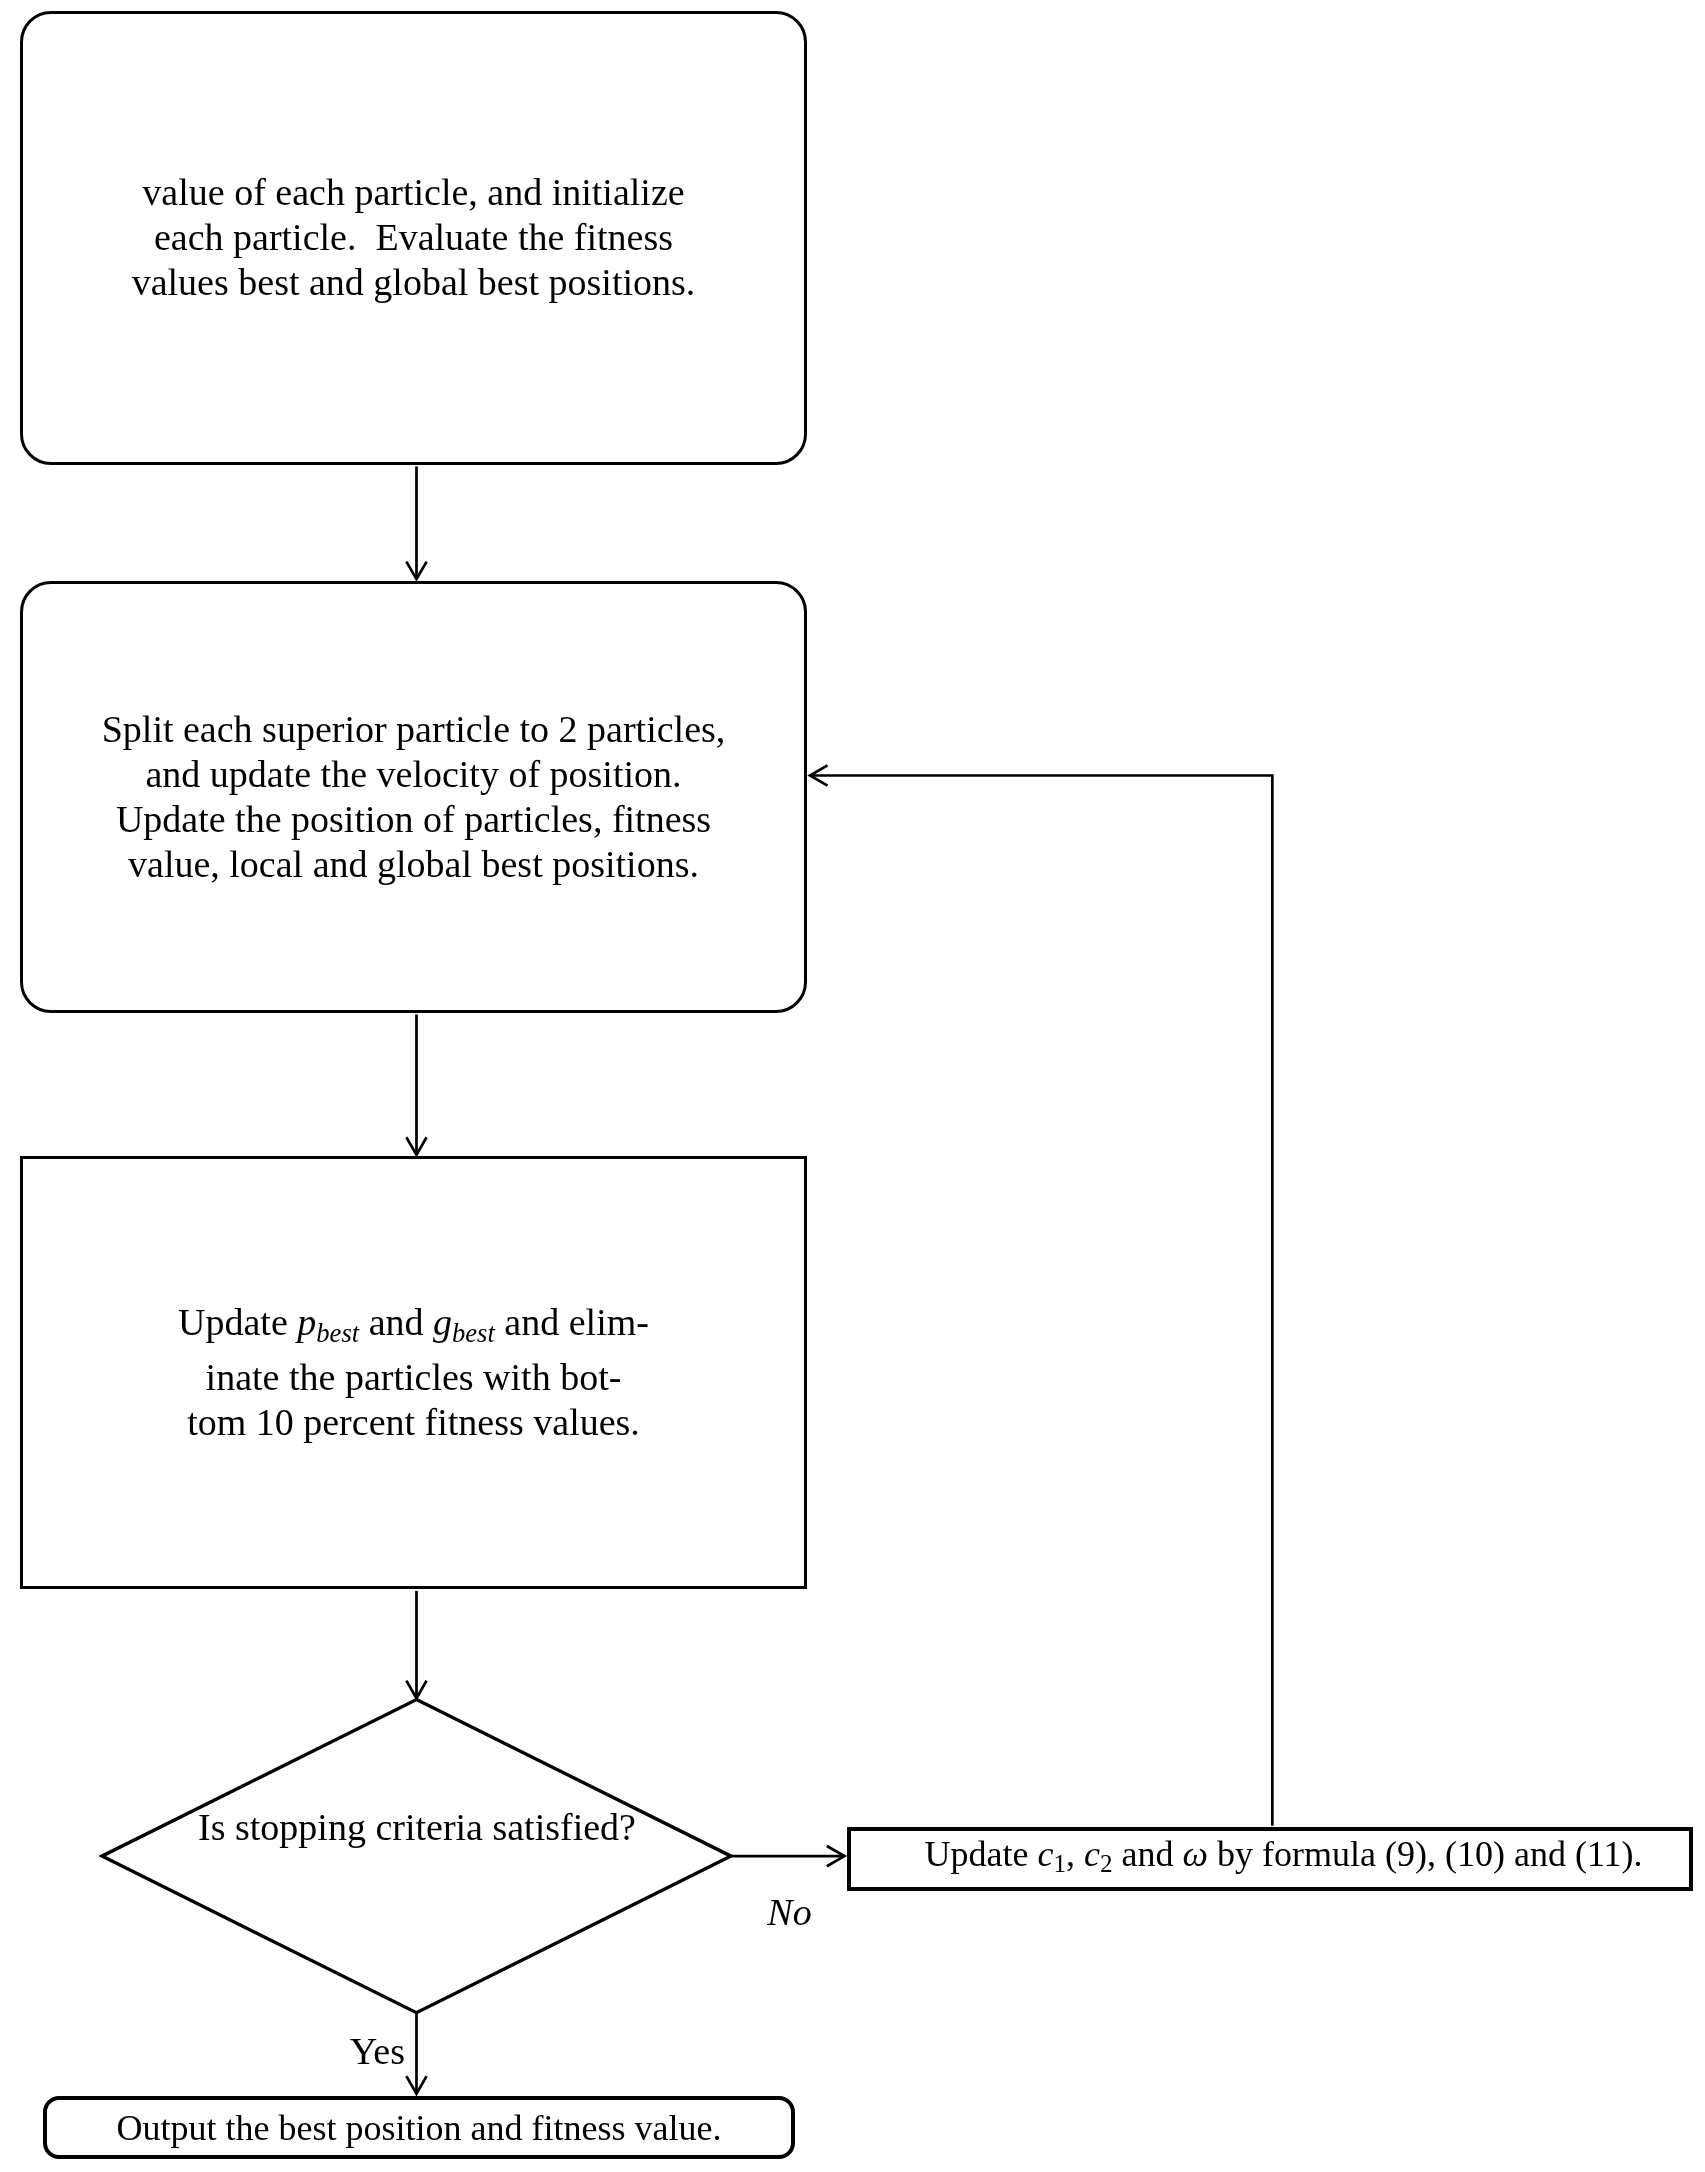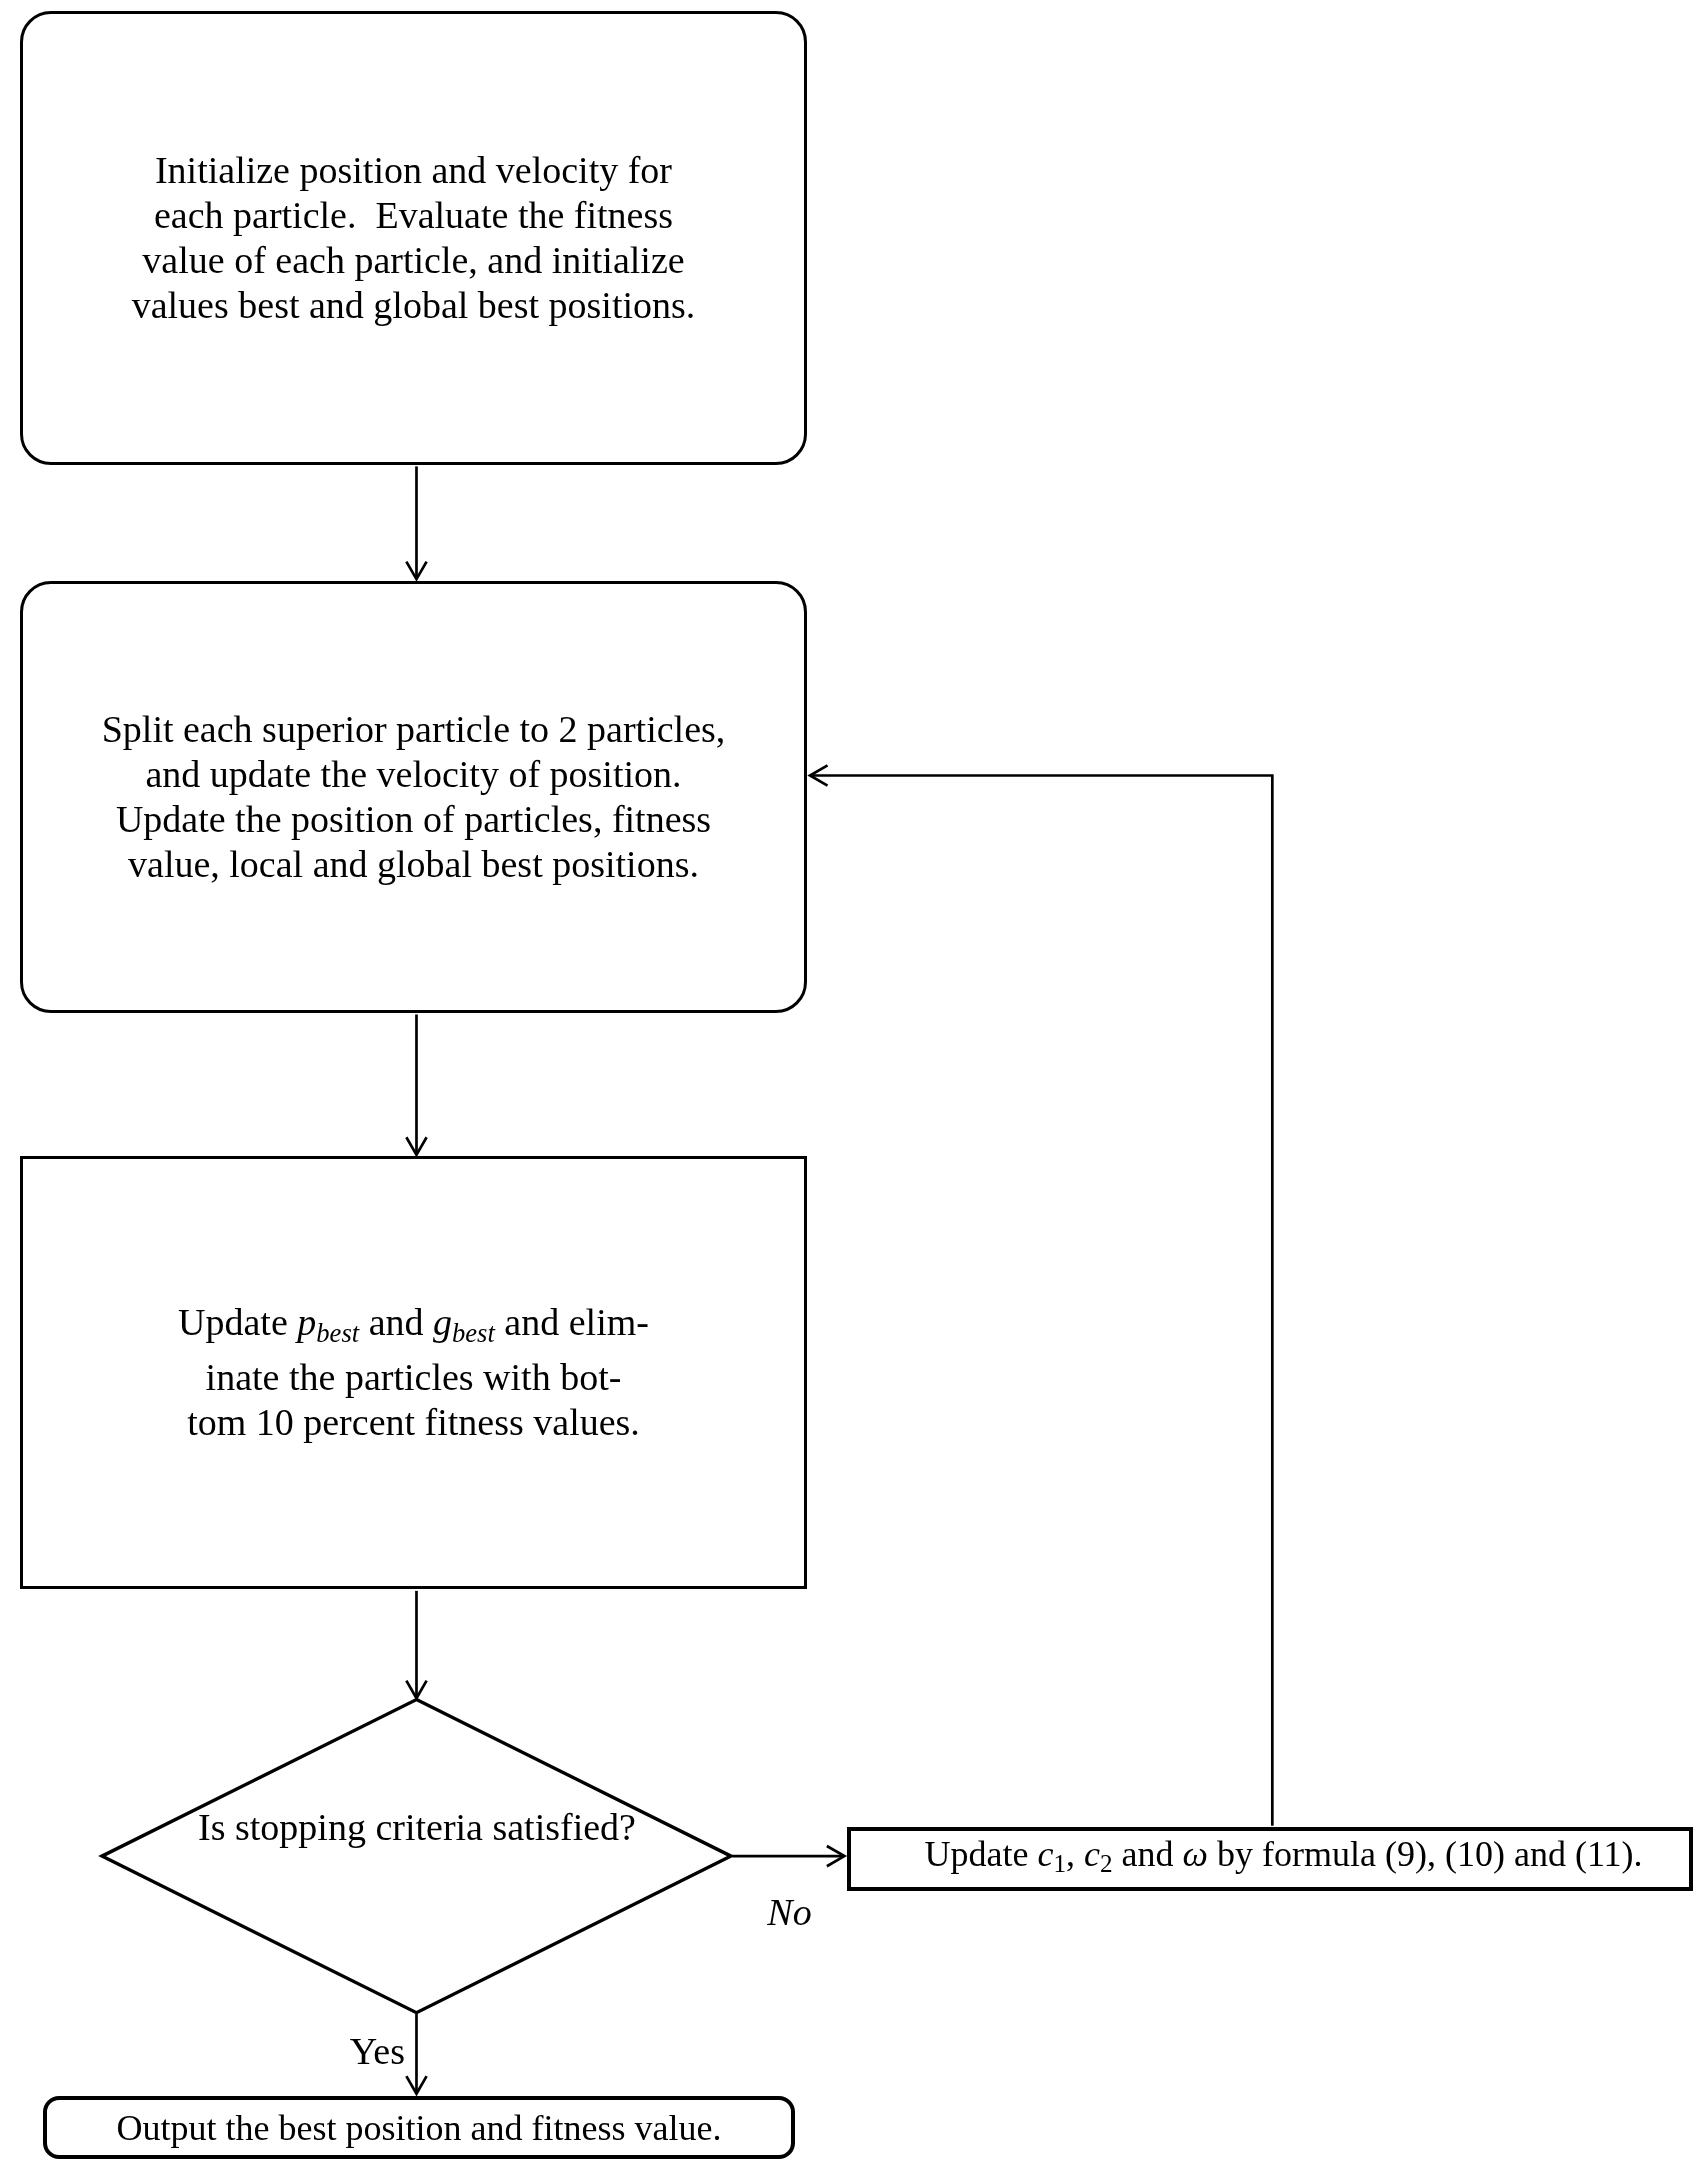--- a/index.html
+++ b/index.html
@@ -97,23 +97,22 @@
 
     <line x1="617" y1="2984" x2="617" y2="3100"></line>
     <path d="M 602 3076 L 617 3102 L 632 3076"></path>
 
     <polyline points="1885,2705 1885,1149 1204,1149"></polyline>
     <path d="M 1226 1134 L 1200 1149 L 1226 1164"></path>
   </svg>
 
   <div class="node border5 rounded45 body-text" style="left:20px; top:10.8px; width:787px; height:454px;">
     <div>
-        <div>Initialize position and velocity for</div>
+        <div>value of each particle, and initialize</div>
         <div>each particle.&nbsp; Evaluate the fitness</div>
-        <div>value of each particle, and initialize</div>
         <div>values best and global best positions.</div>
       </div>
   </div>
 
   <div class="node border5 rounded45 body-text" style="left:20px; top:581px; width:787px; height:432px;">
     <div>
         <div>Split each superior particle to 2 particles,</div>
         <div>and update the velocity of position.</div>
         <div>Update the position of particles, fitness</div>
         <div>value, local and global best positions.</div>

